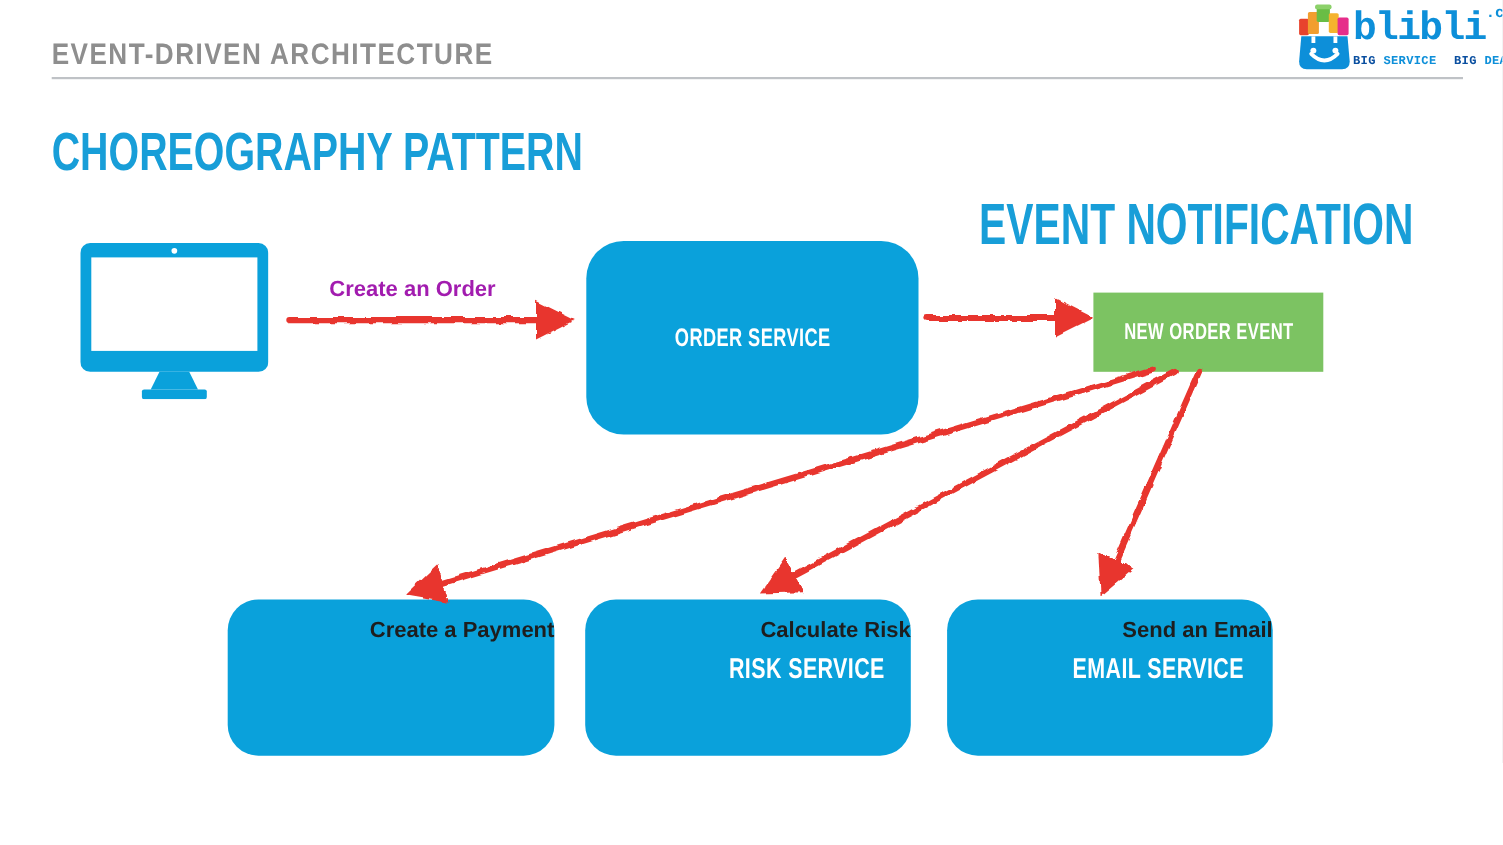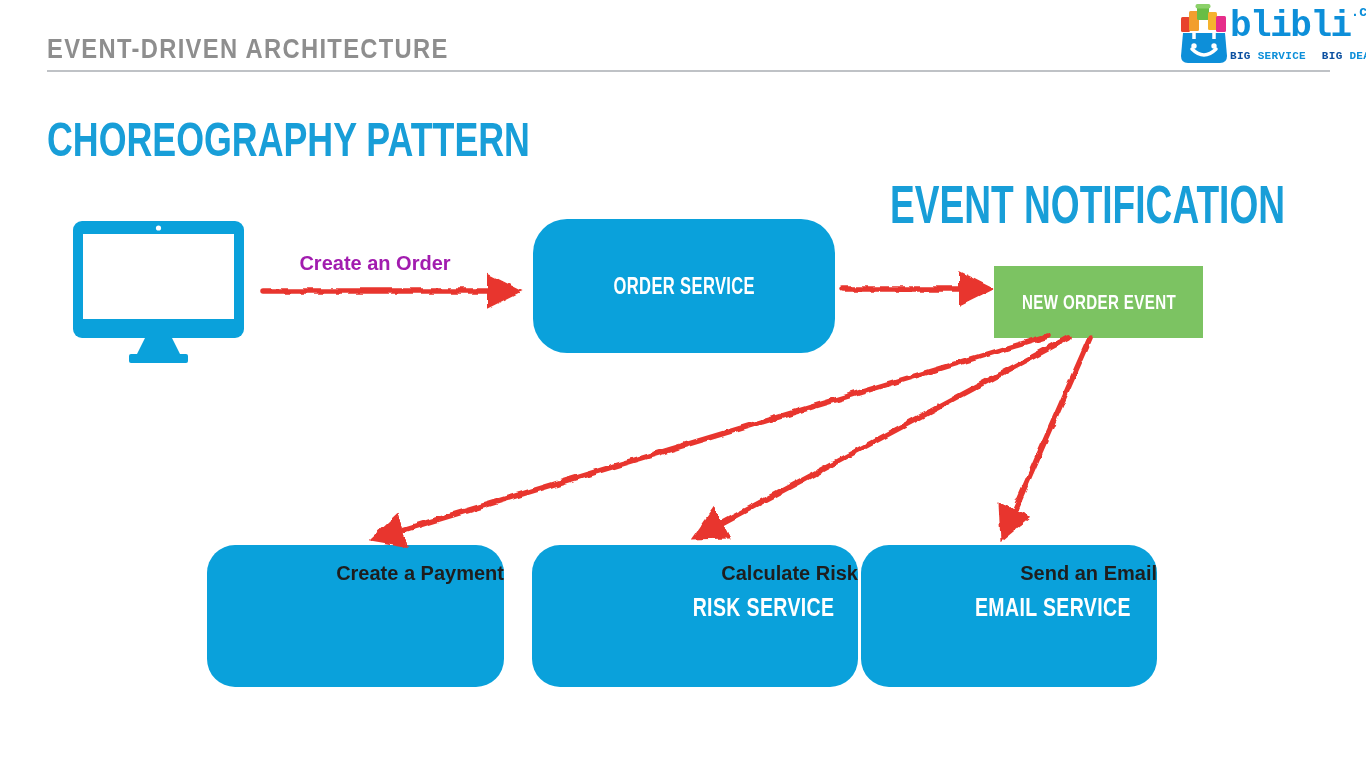--- a/index.html
+++ b/index.html
@@ -37,39 +37,39 @@
     transform:scaleX(0.70);transform-origin:left top;white-space:nowrap;
   }
   
   .monitor{left:73px;top:221px;}
   .flow-label{
     left:255px;top:251px;width:240px;text-align:center;
     font-size:20px;font-weight:700;color:#a21caf;line-height:1.2;
   }
   .svc-box{background:#0AA1DB;}
   .order-box{
-    left:533px;top:219px;width:302px;height:134px;border-radius:34px;
+    left:533px;top:219px;width:302px;height:176px;border-radius:34px;
     display:flex;align-items:center;justify-content:center;
   }
   .event-box{
     left:994px;top:266px;width:209px;height:72px;background:#7CC362;
     display:flex;align-items:center;justify-content:center;
   }
   .cond{
     display:inline-block;font-weight:700;color:#ffffff;letter-spacing:0.5px;white-space:nowrap;
   }
   .order-box .cond{font-size:23px;transform:scaleX(0.72);}
   .event-box .cond{font-size:21px;transform:scaleX(0.72);}
   .sub-box{
     top:545px;width:297px;height:142px;border-radius:28px;text-align:right;
   }
   .sub-box .action{margin-top:15px;font-size:20px;font-weight:700;color:#1E1E1E;line-height:1.3;}
   .sub-box .sname{margin-top:6px;font-size:26px;transform:scaleX(0.75);}
   .sub1{left:207px;}
-  .sub2{left:532px;width:296px;padding-left:30px;}
+  .sub2{left:532px;width:296px;}
   .sub3{left:861px;width:296px;}
   .arrow-layer{left:0;top:0;pointer-events:none;}
 </style>
 </head>
 <body>
 
 <div id="slide">
 
   <div class="abs hdr-title">EVENT-DRIVEN ARCHITECTURE</div>
   <div class="abs hdr-rule"></div>

